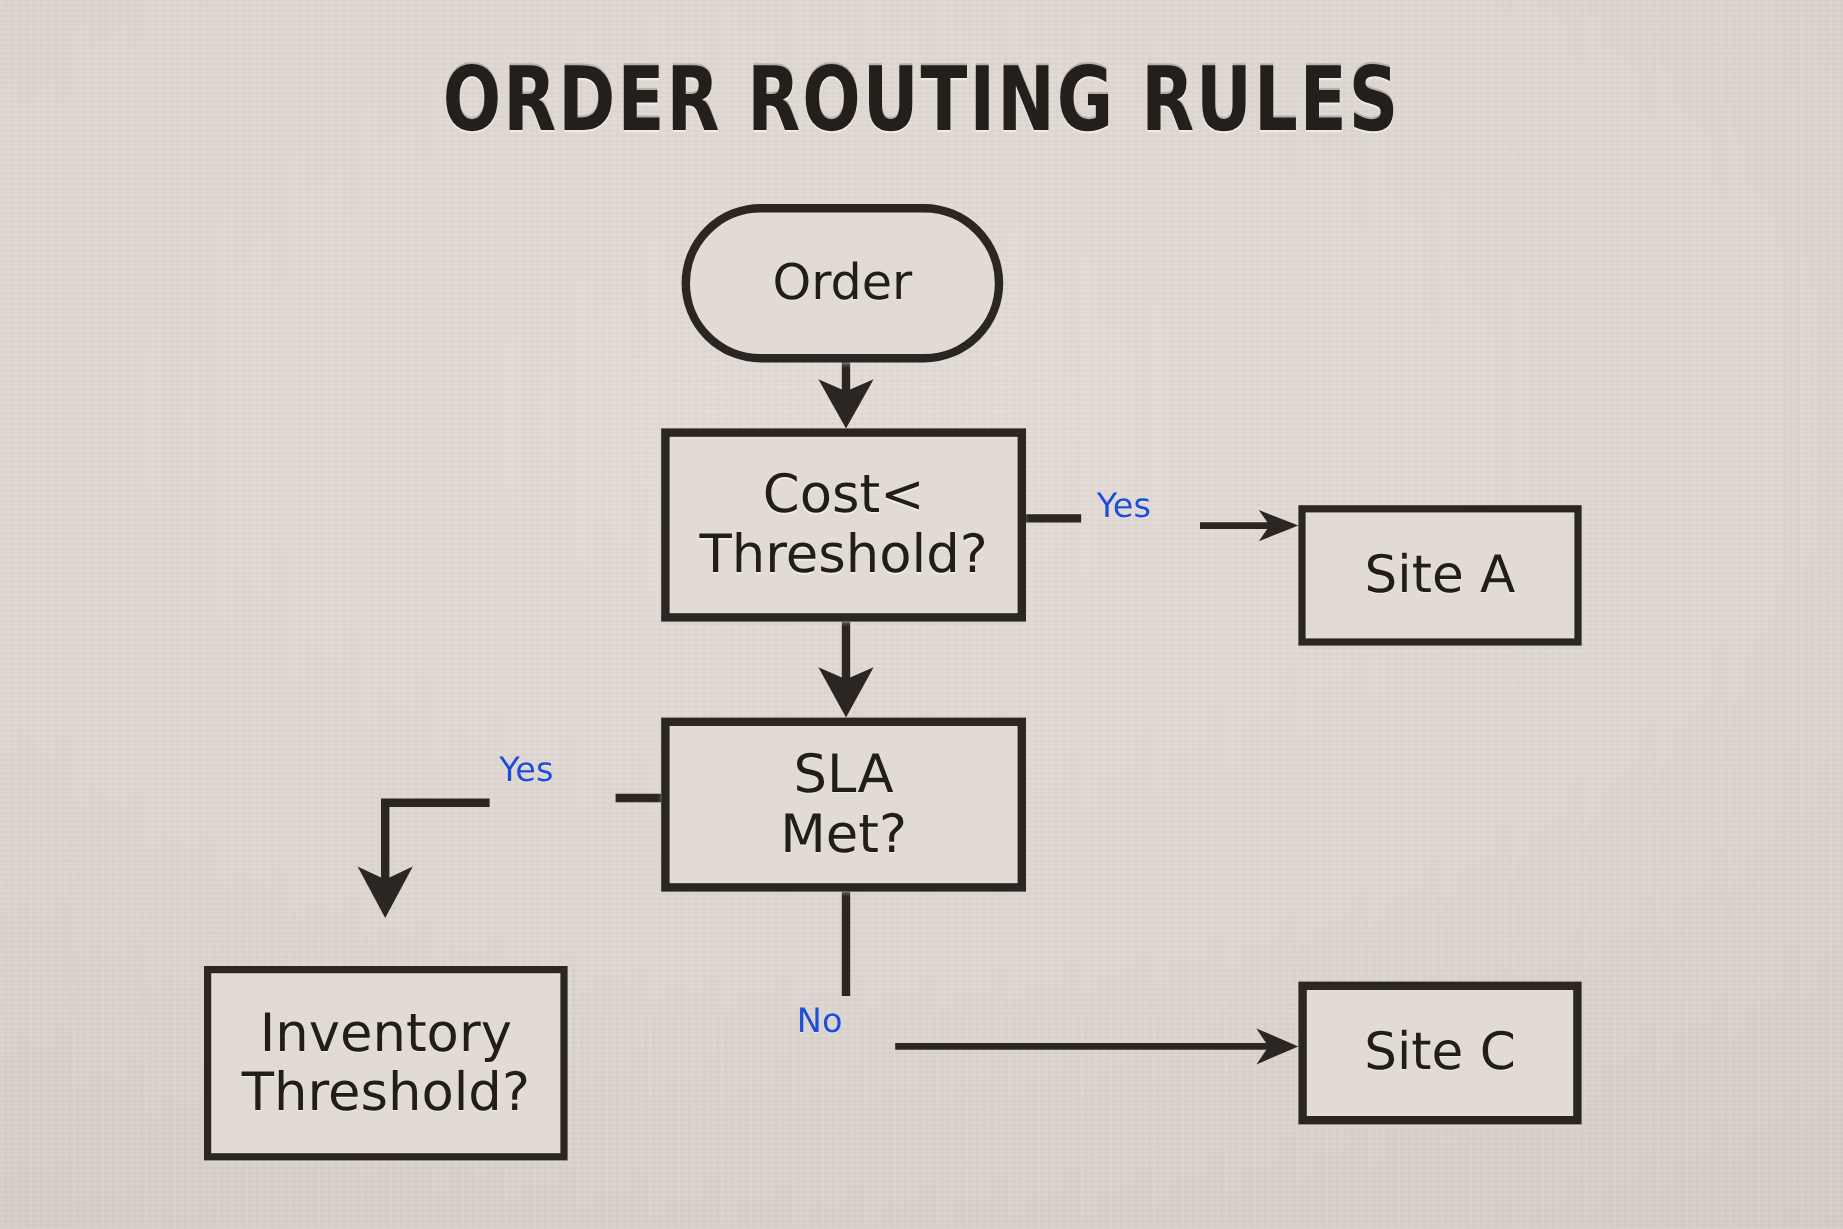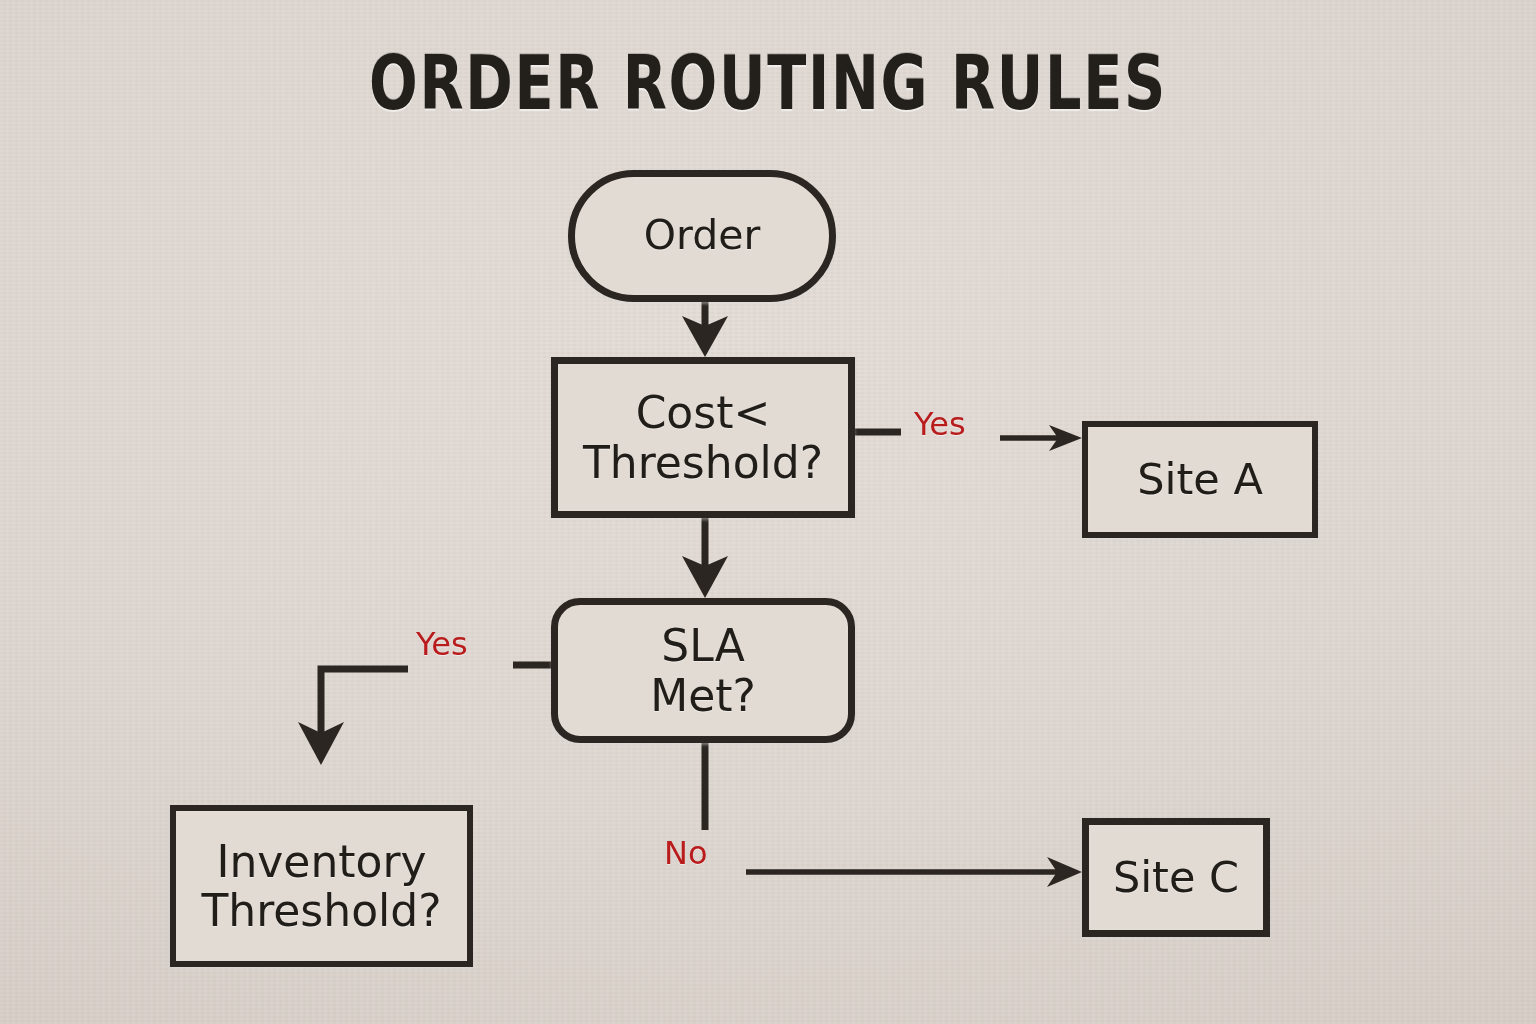--- a/index.html
+++ b/index.html
@@ -56,30 +56,30 @@
   }
   .node.thin{border-width:6px;margin-top:40px;}
   .node.pill{border-radius:200px;border-width:7px;}
 
   .node .txt{display:block;}
   .node .txt .l{display:block;}
 
   
   #node-order      {left:568px; top:170px; width:268px; height:132px; font-size:41px;}
   #node-cost       {left:551px; top:357px; width:304px; height:161px; font-size:44px;}
-  #node-sla        {left:551px; top:598px; width:304px; height:145px; font-size:44px;border-radius:29px;}
+  #node-sla        {left:551px; top:598px; width:304px; height:145px; font-size:44px;}
   #node-inventory  {left:170px; top:765px; width:303px; height:162px; font-size:44px;}
   #node-site-a     {left:1082px;top:381px; width:236px; height:117px; font-size:43px;}
-  #node-site-c     {left:1082px;top:818px; width:188px; height:119px; font-size:43px;}
+  #node-site-c     {left:1082px;top:818px; width:236px; height:119px; font-size:43px;}
 
   
   .edge-label{
     position:absolute;
-    color:#b91c1c;
-    font-size:32px;
+    color:#1d4ed8;
+    font-size:28px;
     font-weight:500;
     text-shadow:0 1px 0 rgba(255,255,255,.5);
     white-space:nowrap;
   }
   #lbl-yes-cost{left:914px;top:405px;}
   #lbl-yes-sla {left:416px;top:625px;}
   #lbl-no-sla  {left:664px;top:834px;}
 
   
   #wires{position:absolute;left:0;top:0;width:1536px;height:1024px;overflow:visible;}

